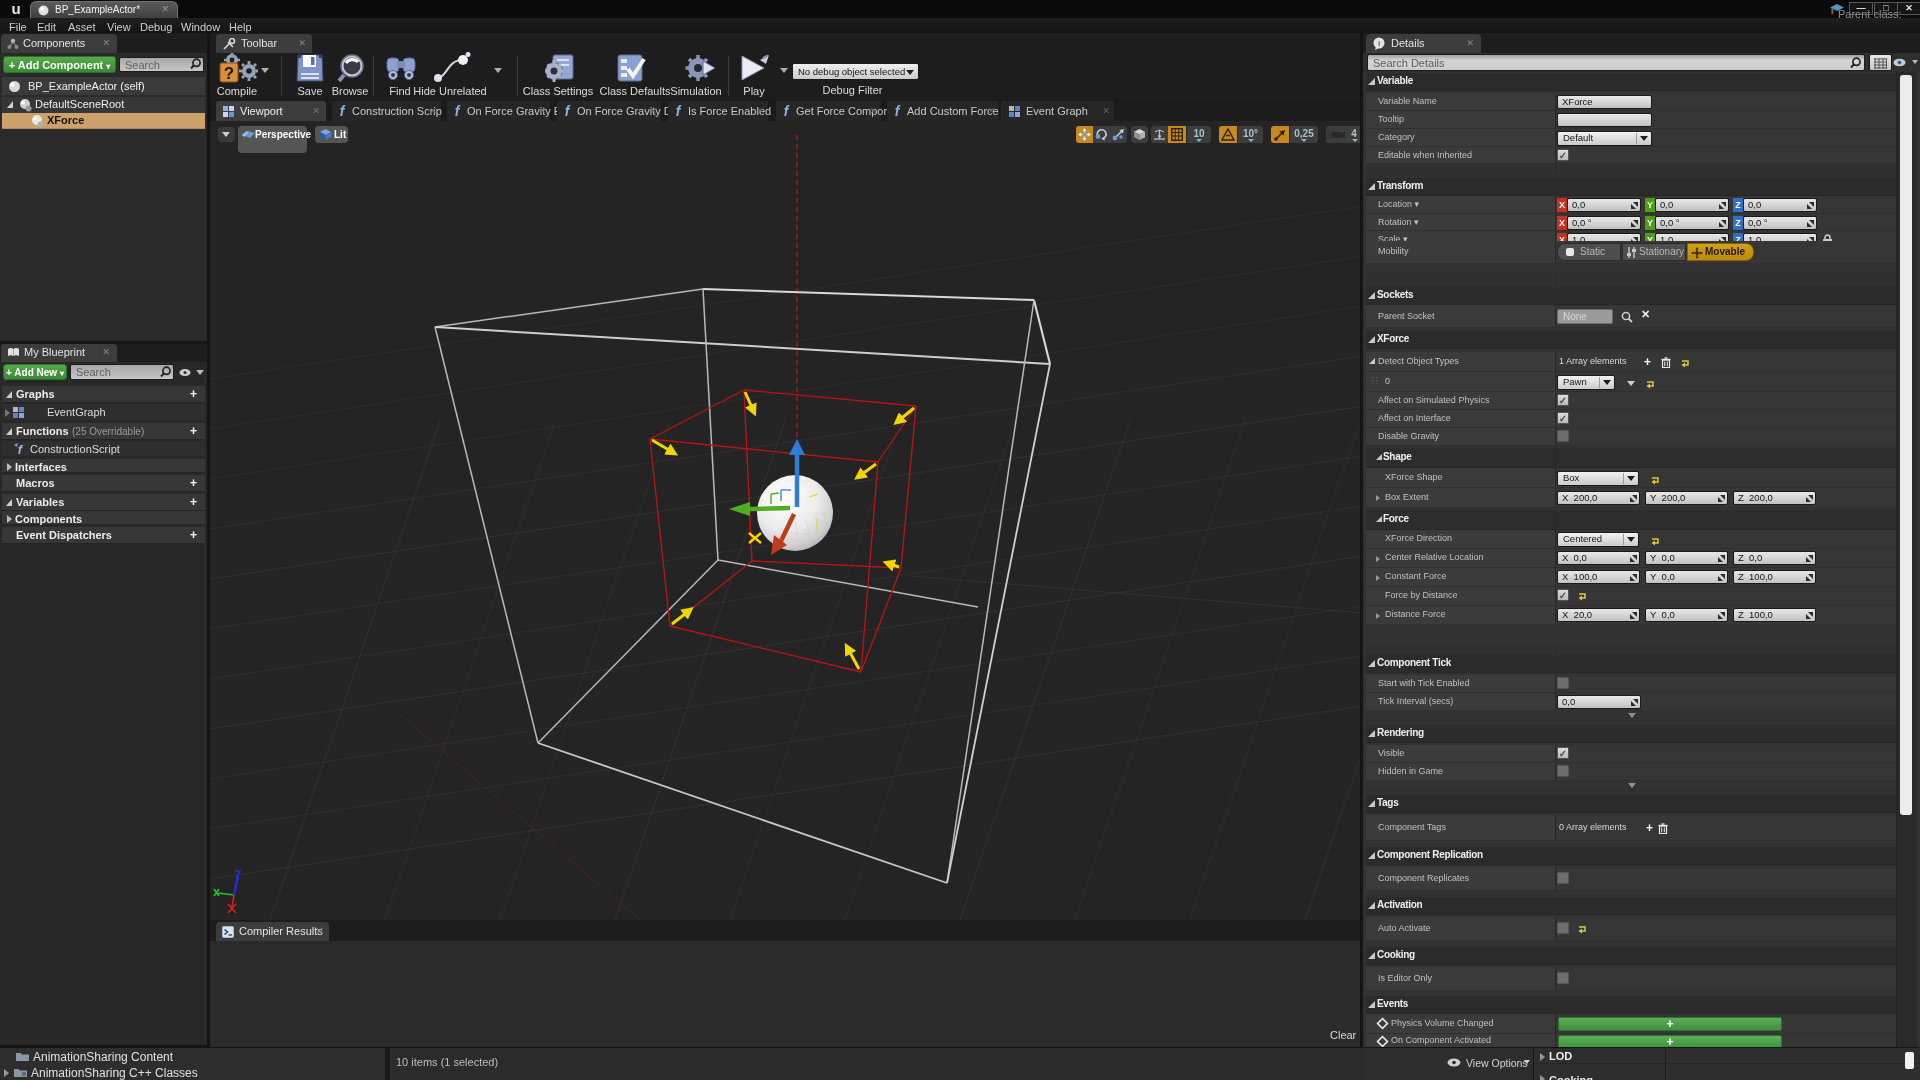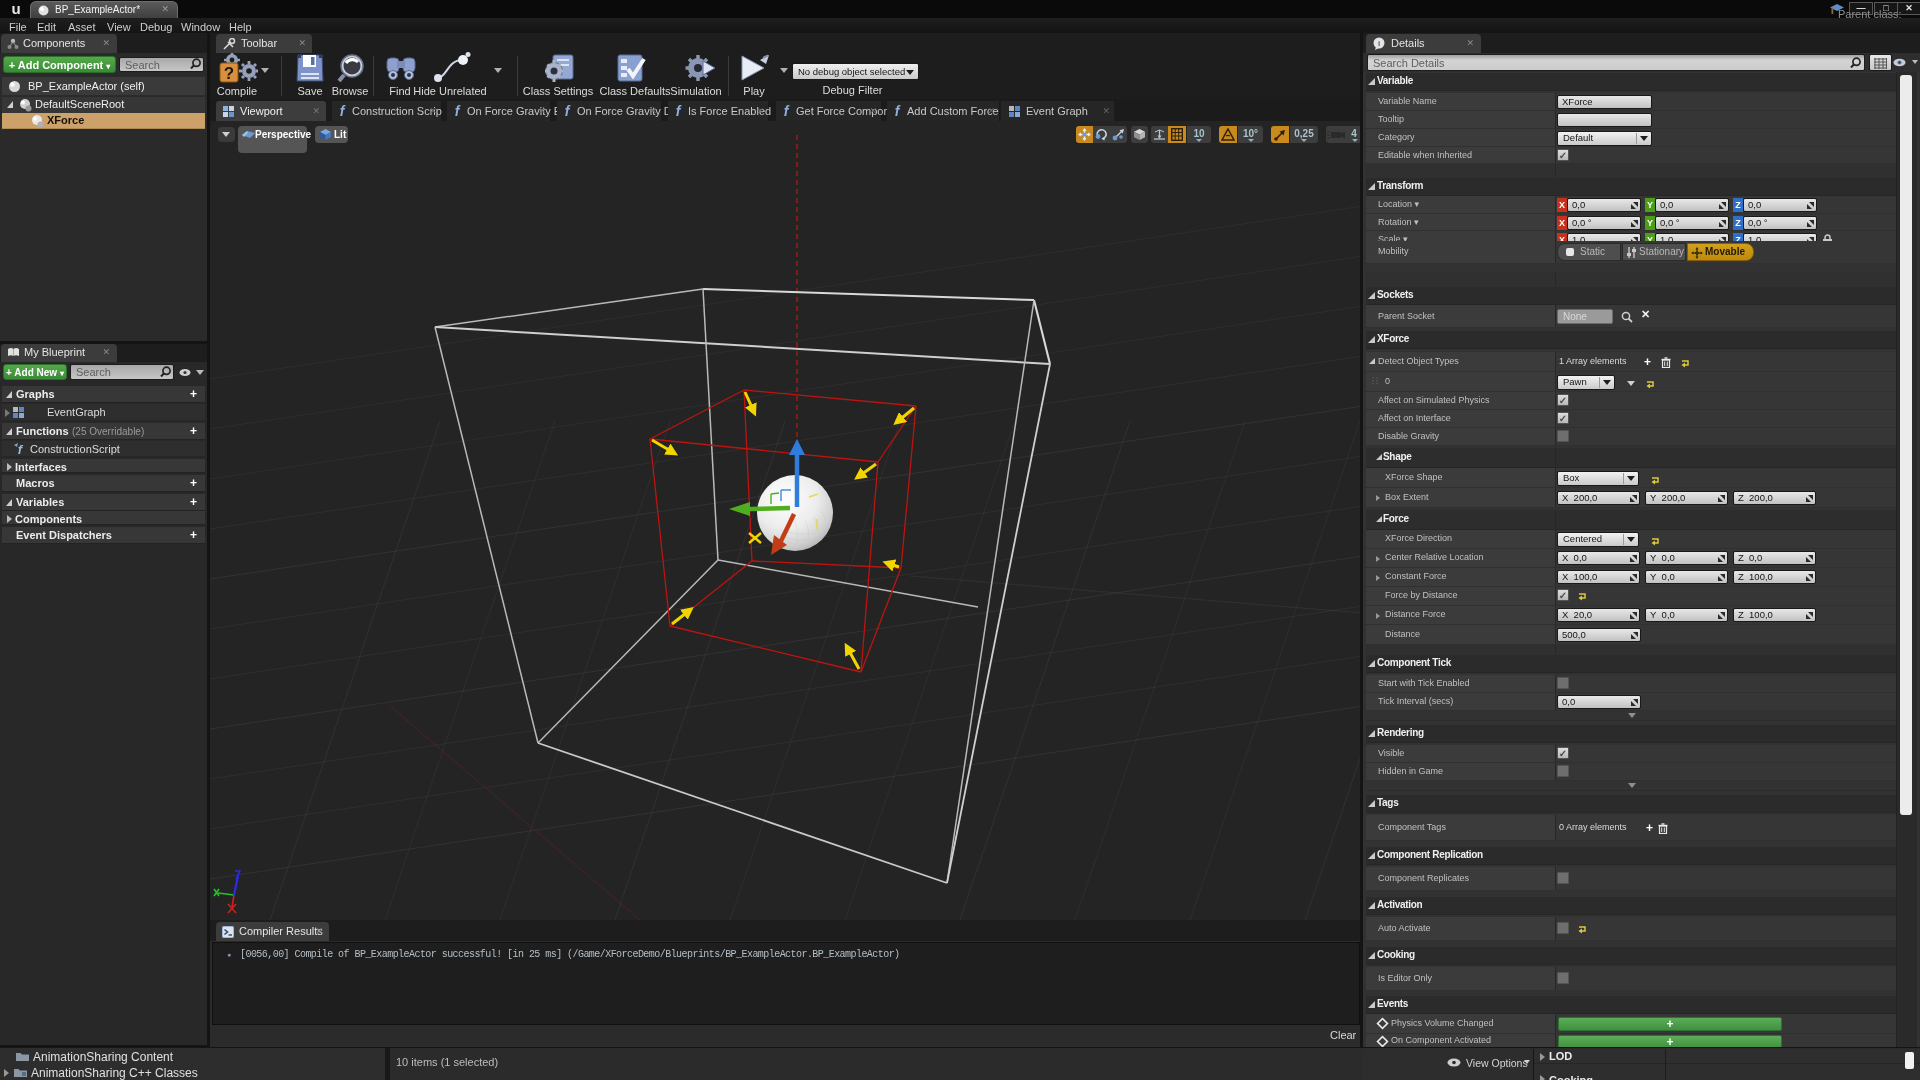--- a/index.html
+++ b/index.html
@@ -639,24 +639,20 @@
 <div class="tabbar" style="left:0;top:0;width:1153px;height:21px;background:#1d1d1d"></div>
 <div class="ptab" style="left:6px;top:2px;width:113px">
         <svg class="abs" style="left:6px;top:4px" width="12" height="12">
           <rect x="0" y="0" width="12" height="12" rx="2" fill="#dce4ee" stroke="#6a86b0"></rect>
           <path d="M2.5 3.5 L5.5 6 L2.5 8.5" stroke="#2c4a78" stroke-width="1.6" fill="none"></path>
           <line x1="6.5" y1="9" x2="10" y2="9" stroke="#2c4a78" stroke-width="1.4"></line>
         </svg>
         <span style="position:absolute;left:23px;top:3px">Compiler Results</span>
         <span class="x" style="position:absolute;right:6px;top:4px">✕</span>
       </div>
-<div class="abs" style="left:2px;top:22px;width:1148px;height:83px;background:#1e1e1e;border:1px solid #101010">
-<span class="abs" style="left:14px;top:8px;color:#7f96b2;font-size:7px">●</span>
-<span class="abs" style="left:27px;top:6px;color:#b4bfc7;font-size:10px;letter-spacing:-0.55px;font-family:'Liberation Mono',monospace;white-space:pre">[0056,00] Compile of BP_ExampleActor successful! [in 25 ms] (/Game/XForceDemo/Blueprints/BP_ExampleActor.BP_ExampleActor)</span>
-</div>
 <span class="abs" style="left:1120px;top:109px;color:#d8d8d8;font-size:11px">Clear</span>
 </div>
 <div class="abs" id="details">
 <div class="tabbar" style="left:0;top:0;width:557px;height:20px"></div>
 <div class="ptab" style="left:3px;width:115px">
         <svg class="abs" style="left:6px;top:3px" width="14" height="13">
           <circle cx="7" cy="6" r="5.5" fill="#e4e4e4"></circle>
           <polygon points="4,10 3,13 7,11" fill="#e4e4e4"></polygon>
           <text x="7" y="9" font-size="8" font-weight="bold" fill="#3a6a9a" text-anchor="middle">i</text>
         </svg>
@@ -941,26 +937,20 @@
       </div>
 <div class="drow" style="top:573px;height:19px;background:#363636">
         <div style="position:absolute;left:0;top:0;bottom:0;width:189px;background:#3b3b3b"></div>
         <div style="position:absolute;left:189px;top:0;bottom:0;width:1px;background:#272727"></div>
         <span class="tri-r" style="left:10px;top:7px;border-left-color:#999;border-left-width:4px;border-top-width:3px;border-bottom-width:3px"></span>
         <span class="dlabel" style="left:19px;top:3px">Distance Force</span>
         <div class="field" style="left:191px;top:2px;width:83px;height:14px"><b style="font-weight:normal">X</b>&nbsp;&nbsp;20,0<span class="spin"></span></div>
         <div class="field" style="left:279px;top:2px;width:83px;height:14px"><b style="font-weight:normal">Y</b>&nbsp;&nbsp;0,0<span class="spin"></span></div>
         <div class="field" style="left:367px;top:2px;width:83px;height:14px"><b style="font-weight:normal">Z</b>&nbsp;&nbsp;100,0<span class="spin"></span></div>
       </div>
-<div class="drow" style="top:592px;height:20px;background:#363636">
-        <div style="position:absolute;left:0;top:0;bottom:0;width:189px;background:#3b3b3b"></div>
-        <div style="position:absolute;left:189px;top:0;bottom:0;width:1px;background:#272727"></div>
-        <span class="dlabel" style="left:19px;top:4px">Distance</span>
-        <div class="field" style="left:191px;top:3px;width:84px;height:14px">500,0<span class="spin"></span></div>
-      </div>
 <div class="drow" style="top:612px;height:10px;background:#303030">
         <div style="position:absolute;left:189px;top:0;bottom:0;width:1px;background:#272727"></div>
       </div>
 <div class="dhdr" style="top:622px;height:18px">
         <span class="catarrow" style="left:2px;top:5px"></span>
         <span style="position:absolute;left:11px;top:2px">Component Tick</span>
       </div>
 <div class="drow" style="top:642px;height:18px;background:#363636">
         <div style="position:absolute;left:0;top:0;bottom:0;width:189px;background:#3b3b3b"></div>
         <div style="position:absolute;left:189px;top:0;bottom:0;width:1px;background:#272727"></div>

